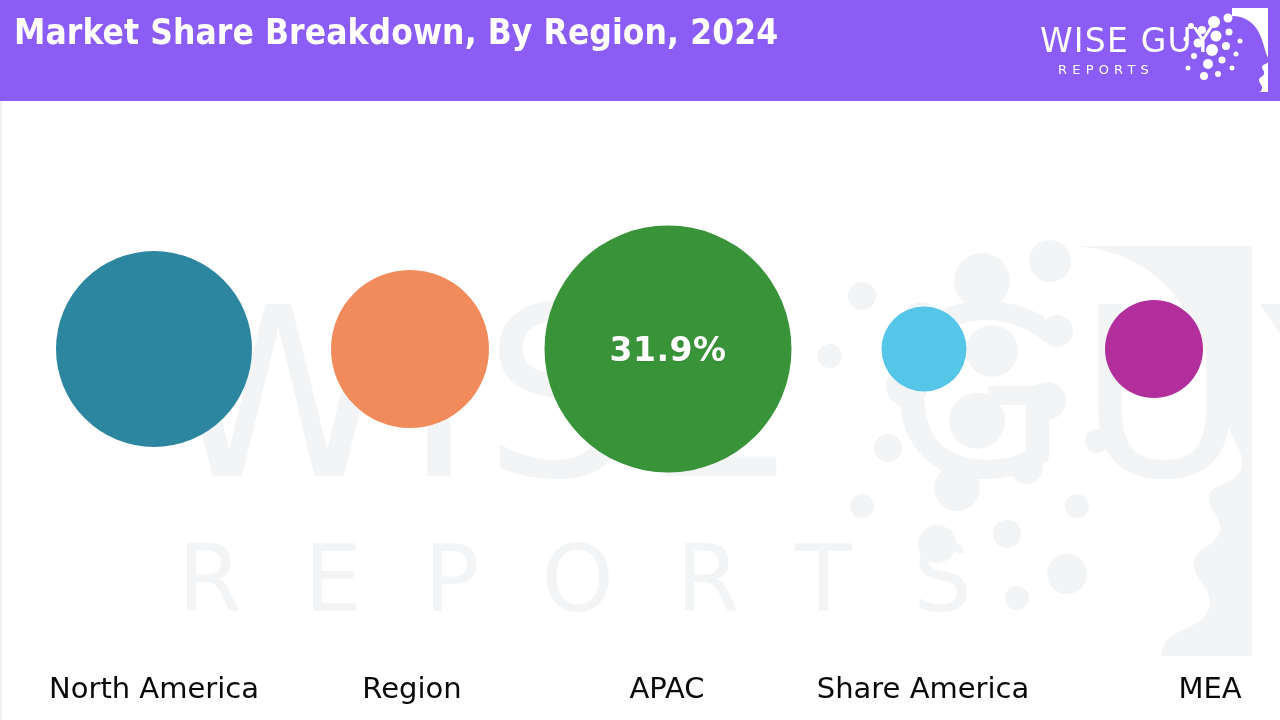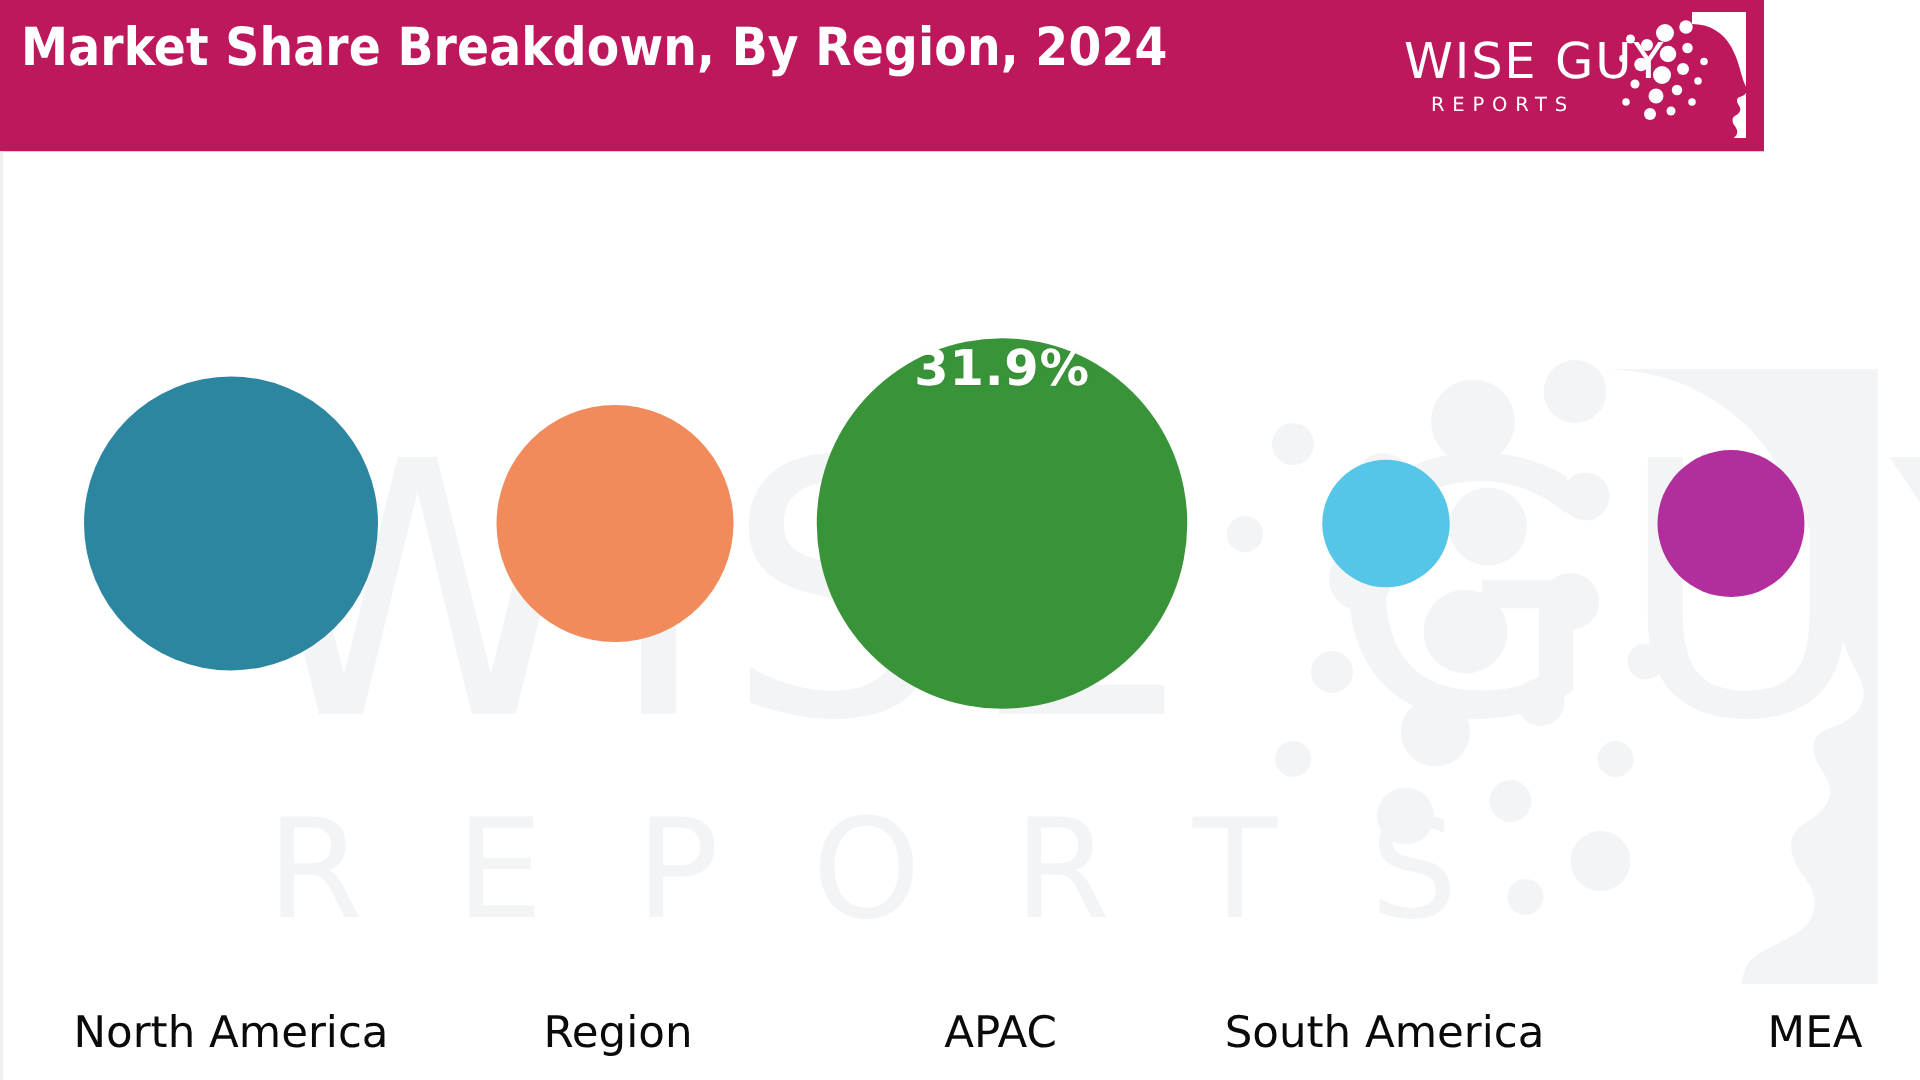--- a/index.html
+++ b/index.html
@@ -18,23 +18,23 @@
     width: 1280px;
     height: 720px;
     background: #ffffff;
     box-sizing: border-box;
   }
 
   
   #header {
     position: absolute;
     left: 0; top: 0;
-    width: 1176px;
+    width: 1280px;
     height: 101px;
-    background: #be185d;
+    background: #8b5cf6;
     overflow: hidden;
   }
   #header-title {
     position: absolute;
     left: 14px;
     top: 12px;
     color: #ffffff;
     font-family: "DejaVu Sans Condensed", "Liberation Sans Narrow", "Liberation Sans", sans-serif;
     font-size: 35px;
     font-weight: bold;
@@ -74,20 +74,21 @@
     pointer-events: none;
   }
   #watermark svg { display: block; }
 
   
   .bubble {
     position: absolute;
     border-radius: 50%;
     transform: translate(-50%, -50%);
     display: flex;
+    align-items: center;
     justify-content: center;
   }
   .bubble-value {
     color: #ffffff;
     font-family: "DejaVu Sans", sans-serif;
     font-weight: bold;
     font-size: 33px;
     letter-spacing: 0.5px;
     white-space: nowrap;
     text-shadow: 0 1px 2px rgba(0,0,0,0.08);
@@ -222,17 +223,17 @@
       <span class="bubble-value"></span>
     </div>
 
     <div class="bubble" style="left:1152px; top:248px; width:98px; height:98px; background:#b32e9d;">
       <span class="bubble-value"></span>
     </div>
 
     <div class="cat-label" style="left:152px;">North America</div>
     <div class="cat-label" style="left:410px;">Region</div>
     <div class="cat-label" style="left:665px;">APAC</div>
-    <div class="cat-label" style="left:921px;">South America</div>
+    <div class="cat-label" style="left:921px;">Share America</div>
     <div class="cat-label" style="left:1208px;">MEA</div>
 
   </div>
 </div>
 
 </body></html>

